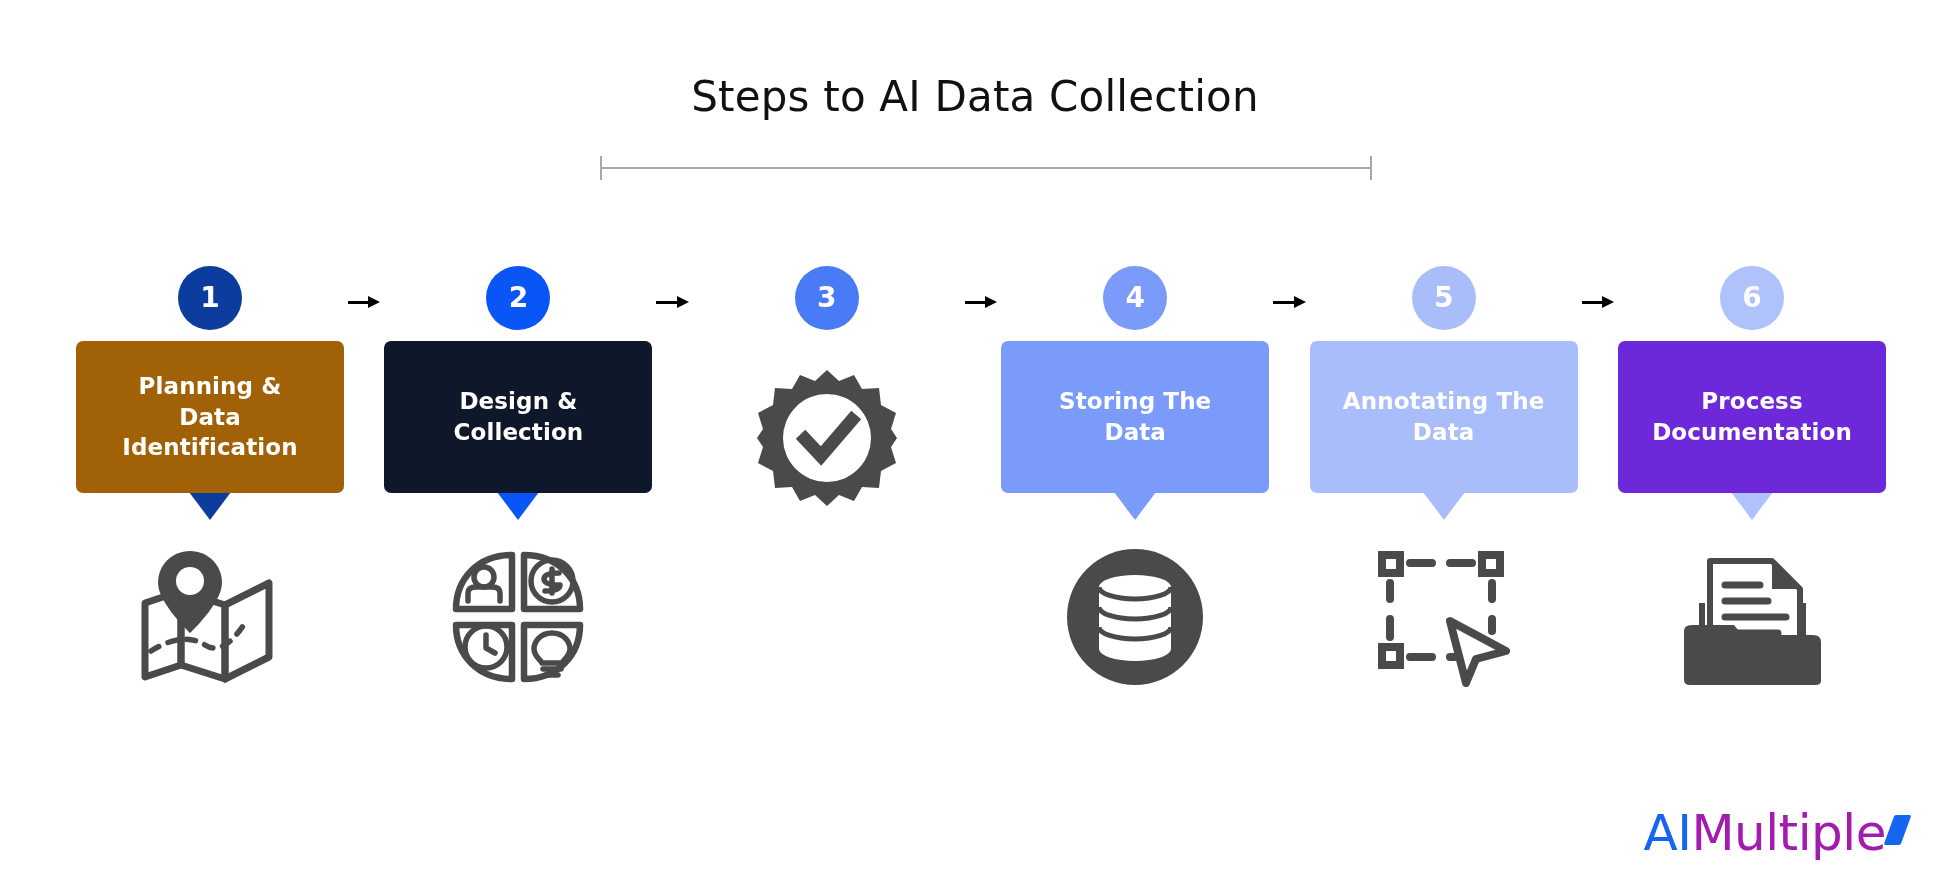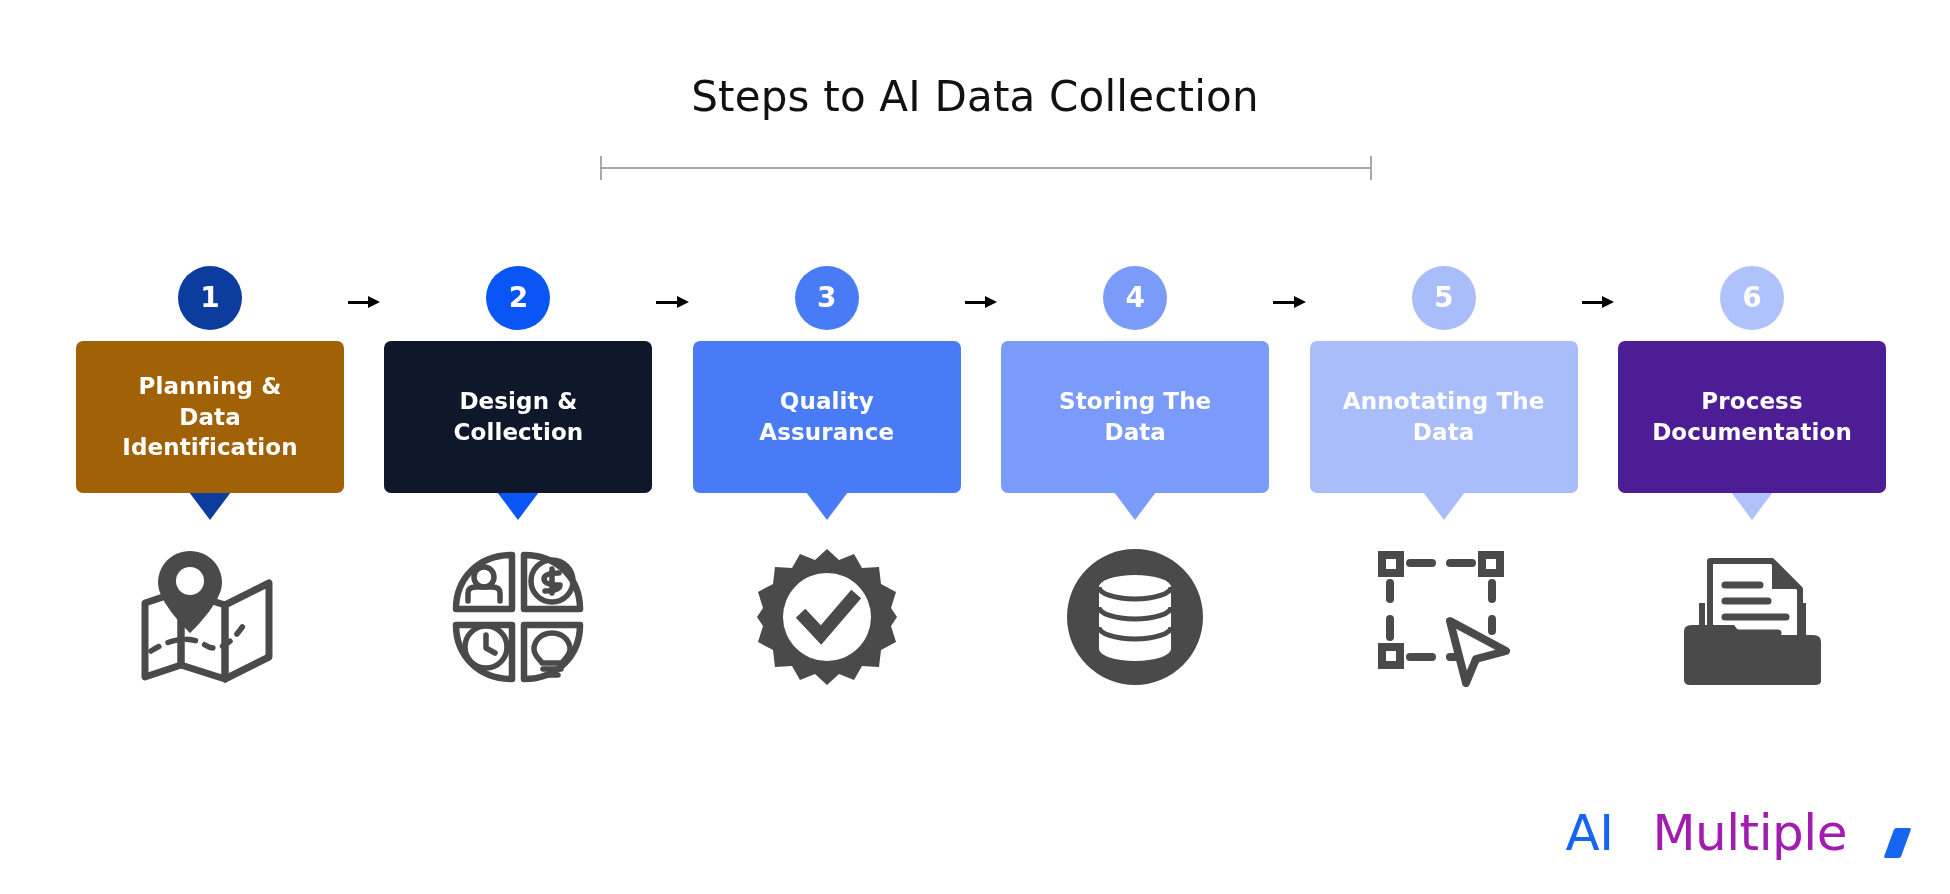--- a/index.html
+++ b/index.html
@@ -94,23 +94,23 @@
   
   .icon-box {
     margin-top: 22px; width: 160px; height: 150px;
     display:flex; align-items:center; justify-content:center;
   }
   .icon-box svg { display:block; }
 
   
   .logo {
     position: absolute; right: 44px; bottom: 36px;
-    display: flex; align-items: flex-end;
+    display: flex; align-items: center;
     font-family: "DejaVu Sans", sans-serif;
-    font-size: 50px; font-weight: 400; line-height: 1; gap: 39px;
+    font-size: 50px; font-weight: 400; line-height: 1;
   }
   .logo .ai { color: #1565f0; letter-spacing: -0.5px; }
   .logo .multiple { color: #a21caf; letter-spacing: -0.5px; }
   .logo .mark {
     width: 17px; height: 30px; margin-left: 3px; margin-top: -6px;
     background: #1565f0;
     transform: skewX(-20deg);
     border-radius: 2px;
   }
 </style>
@@ -199,26 +199,20 @@
           <div class="shaft"></div>
           <div class="head"></div>
         </div>
       </div>
       <div class="step">
         <div class="circle-row">
           <div class="circle" style="background:#4A7BF7">
             <span>3</span>
           </div>
         </div>
-        <div class="bubble-wrap">
-          <div class="bubble" style="background:#4A7BF7">
-            <div class="bubble-text"><span>Quality</span><br><span>Assurance</span></div>
-          </div>
-          <div class="tail" style="border-top-color:#4A7BF7"></div>
-        </div>
         <div class="icon-box">
           <svg width="140" height="140" viewBox="0 0 140 140">
     <path id="scal" fill="#4A4A4A" d="M70 2 L82 13 L97 7 L105 21 L122 20 L124 37 L139 45 L134 61 L140 70 L134 79 L139 95 L124 103 L122 120 L105 119 L97 133 L82 127 L70 138 L58 127 L43 133 L35 119 L18 120 L16 103 L1 95 L6 79 L0 70 L6 61 L1 45 L16 37 L18 20 L35 21 L43 7 L58 13 Z"></path>
     <circle cx="70" cy="70" r="44" fill="#ffffff"></circle>
     <path d="M48 71 L64 88 L95 52" fill="none" stroke="#4A4A4A" stroke-width="13" stroke-linecap="square" stroke-linejoin="miter"></path>
   </svg>
         </div>
       </div>
       <div class="step-gap">
         <div class="arrow">
@@ -295,21 +289,21 @@
           <div class="head"></div>
         </div>
       </div>
       <div class="step">
         <div class="circle-row">
           <div class="circle" style="background:#AFC2FC">
             <span>6</span>
           </div>
         </div>
         <div class="bubble-wrap">
-          <div class="bubble" style="background:#4c1d95">
+          <div class="bubble" style="background:#6d28d9">
             <div class="bubble-text"><span>Process</span><br><span>Documentation</span></div>
           </div>
           <div class="tail" style="border-top-color:#AFC2FC"></div>
         </div>
         <div class="icon-box">
           <svg width="145" height="140" viewBox="0 0 145 140">
     <g fill="none" stroke="#4A4A4A" stroke-width="6">
       <path d="M22 56 L22 112 M123 56 L123 112"></path>
     </g>
     <path d="M30 14 L92 14 L120 42 L120 108 L30 108 Z" fill="#ffffff" stroke="#4A4A4A" stroke-width="6" stroke-linejoin="round"></path>

